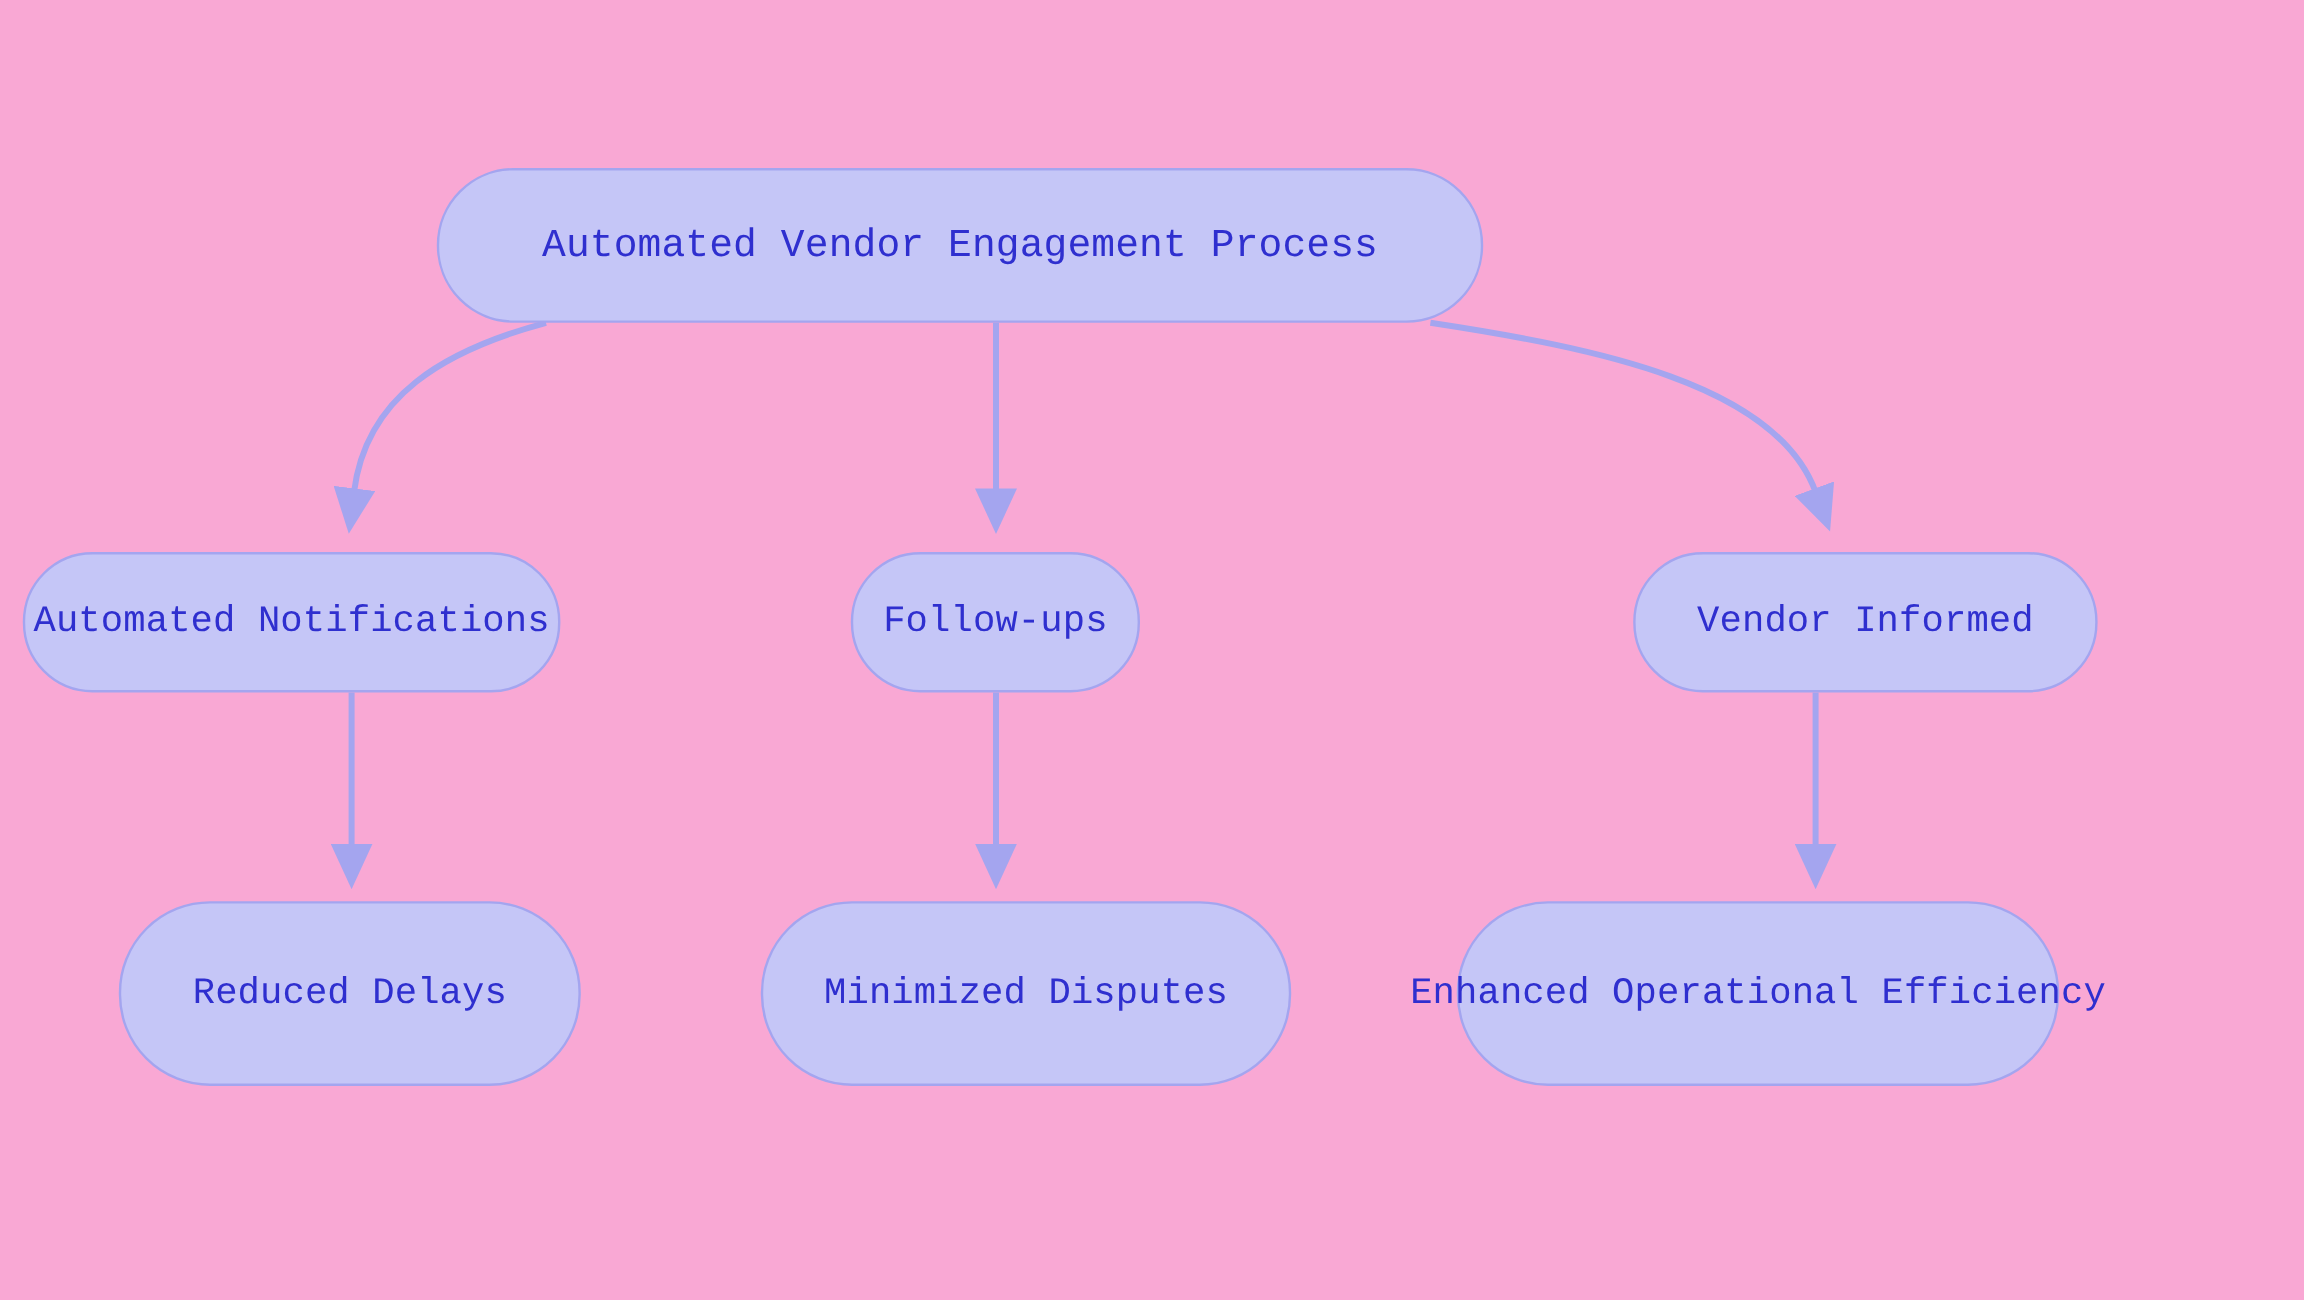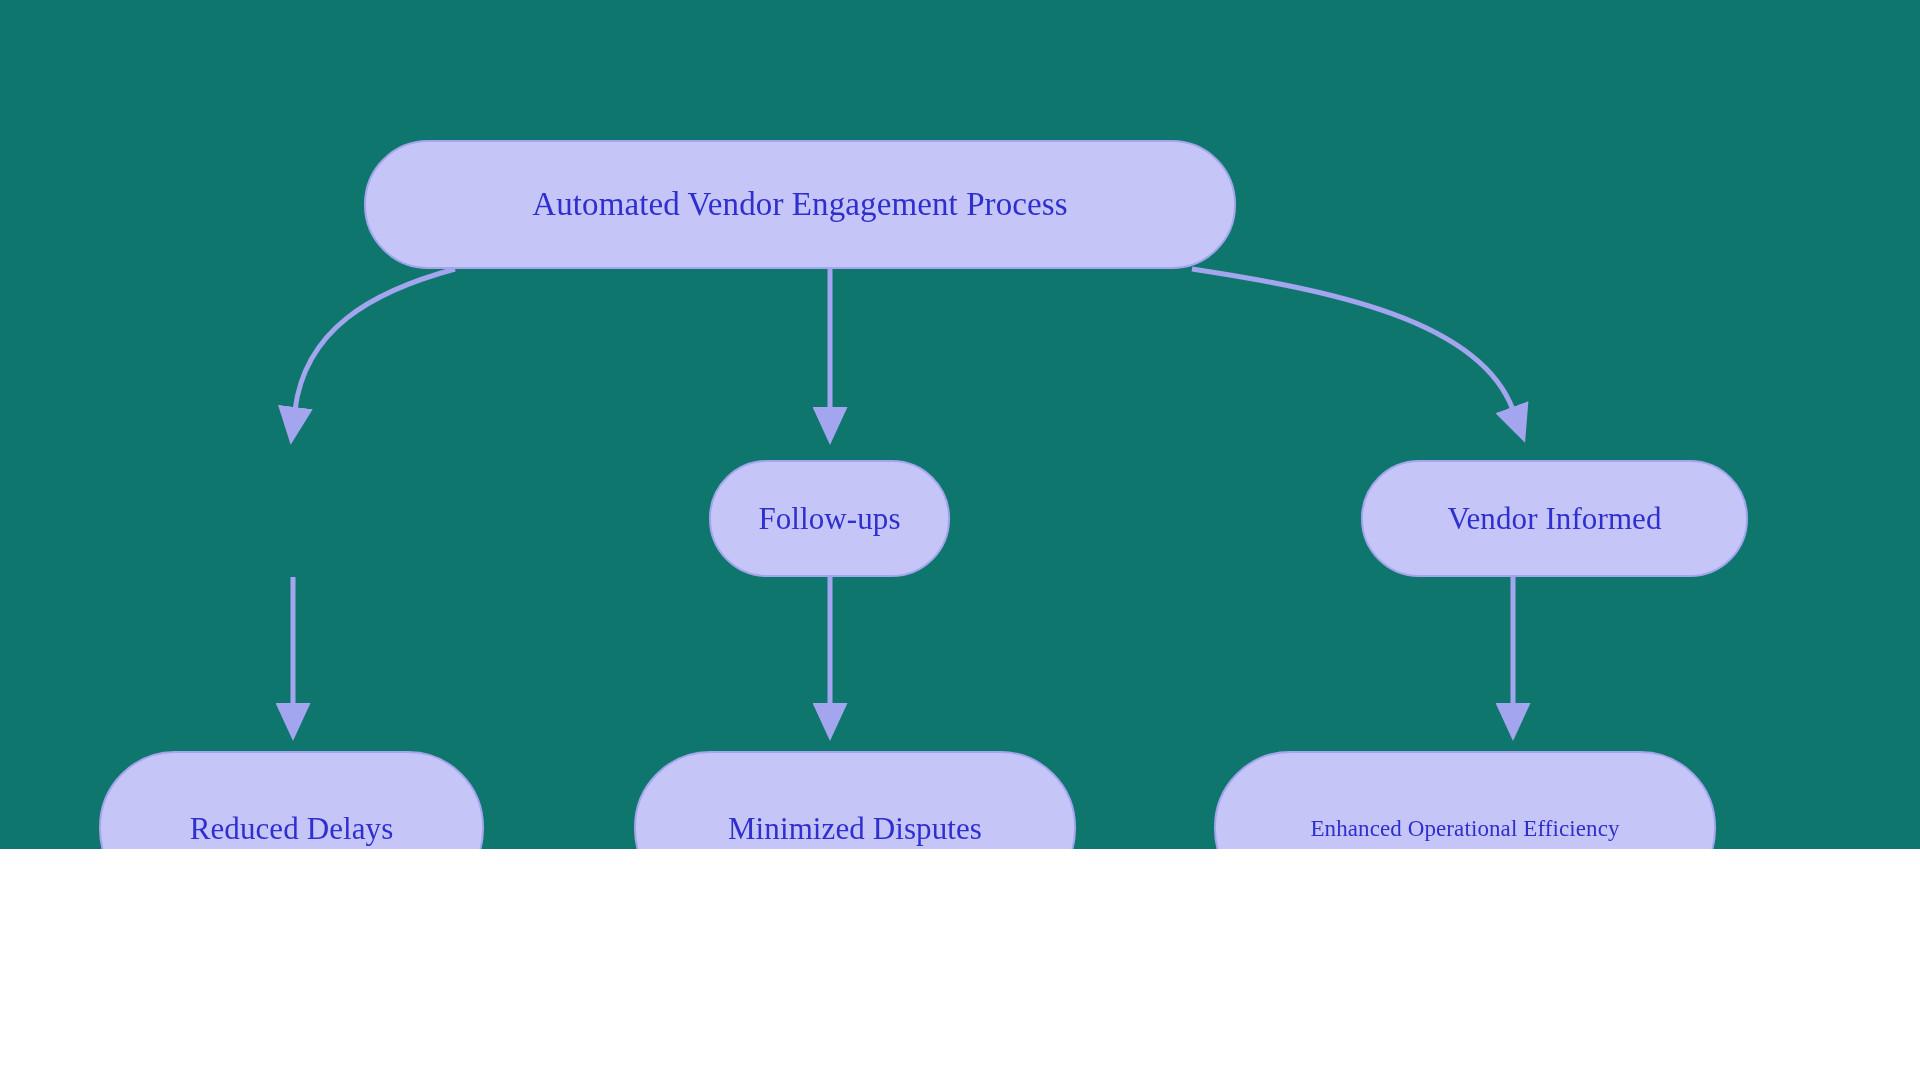--- a/index.html
+++ b/index.html
@@ -3,24 +3,24 @@
 <meta charset="utf-8">
 <style>
   html, body {
     margin: 0;
     padding: 0;
     background: #ffffff;
   }
   #canvas {
     position: relative;
     width: 1920px;
-    height: 849px;
-    background: #0f766e;
+    height: 1083px;
+    background: #f9a8d4;
     overflow: hidden;
-    font-family: Liberation Serif, serif;
+    font-family: Liberation Mono, monospace;
   }
   #edge-layer {
     position: absolute;
     left: 0;
     top: 0;
     width: 1920px;
     height: 1083px;
     pointer-events: none;
   }
   .node {
@@ -68,21 +68,21 @@
     font-size: 31px;
   }
   #node-disputes {
     left: 634px;  top: 751px;  width: 442px;  height: 154px;
     border-radius: 76px;
     font-size: 31px;
   }
   #node-efficiency {
     left: 1214px; top: 751px;  width: 502px;  height: 154px;
     border-radius: 76px;
-    font-size: 23px;
+    font-size: 31px;
   }
 </style>
 </head>
 <body>
 
 <div id="canvas">
 
   <svg id="edge-layer" viewBox="0 0 1920 1083" width="1920" height="1083" xmlns="http://www.w3.org/2000/svg">
     <defs>
       <marker id="arrowhead" markerWidth="9" markerHeight="7" refX="0.6" refY="3.5" orient="auto" markerUnits="strokeWidth">
@@ -100,20 +100,23 @@
 
     <path d="M 830,577 L 830,706" fill="none" stroke="#a4a5ef" stroke-width="5" stroke-linecap="butt" marker-end="url(#arrowhead)"></path>
 
     <path d="M 1513,577 L 1513,706" fill="none" stroke="#a4a5ef" stroke-width="5" stroke-linecap="butt" marker-end="url(#arrowhead)"></path>
   </svg>
 
   <div class="node" id="node-root">
     <span class="node-label">Automated Vendor Engagement Process</span>
   </div>
 
+  <div class="node" id="node-notifications">
+    <span class="node-label">Automated Notifications</span>
+  </div>
 
   <div class="node" id="node-vendor">
     <span class="node-label">Vendor Informed</span>
   </div>
 
   <div class="node" id="node-followups">
     <span class="node-label">Follow-ups</span>
   </div>
 
   <div class="node" id="node-delays">

